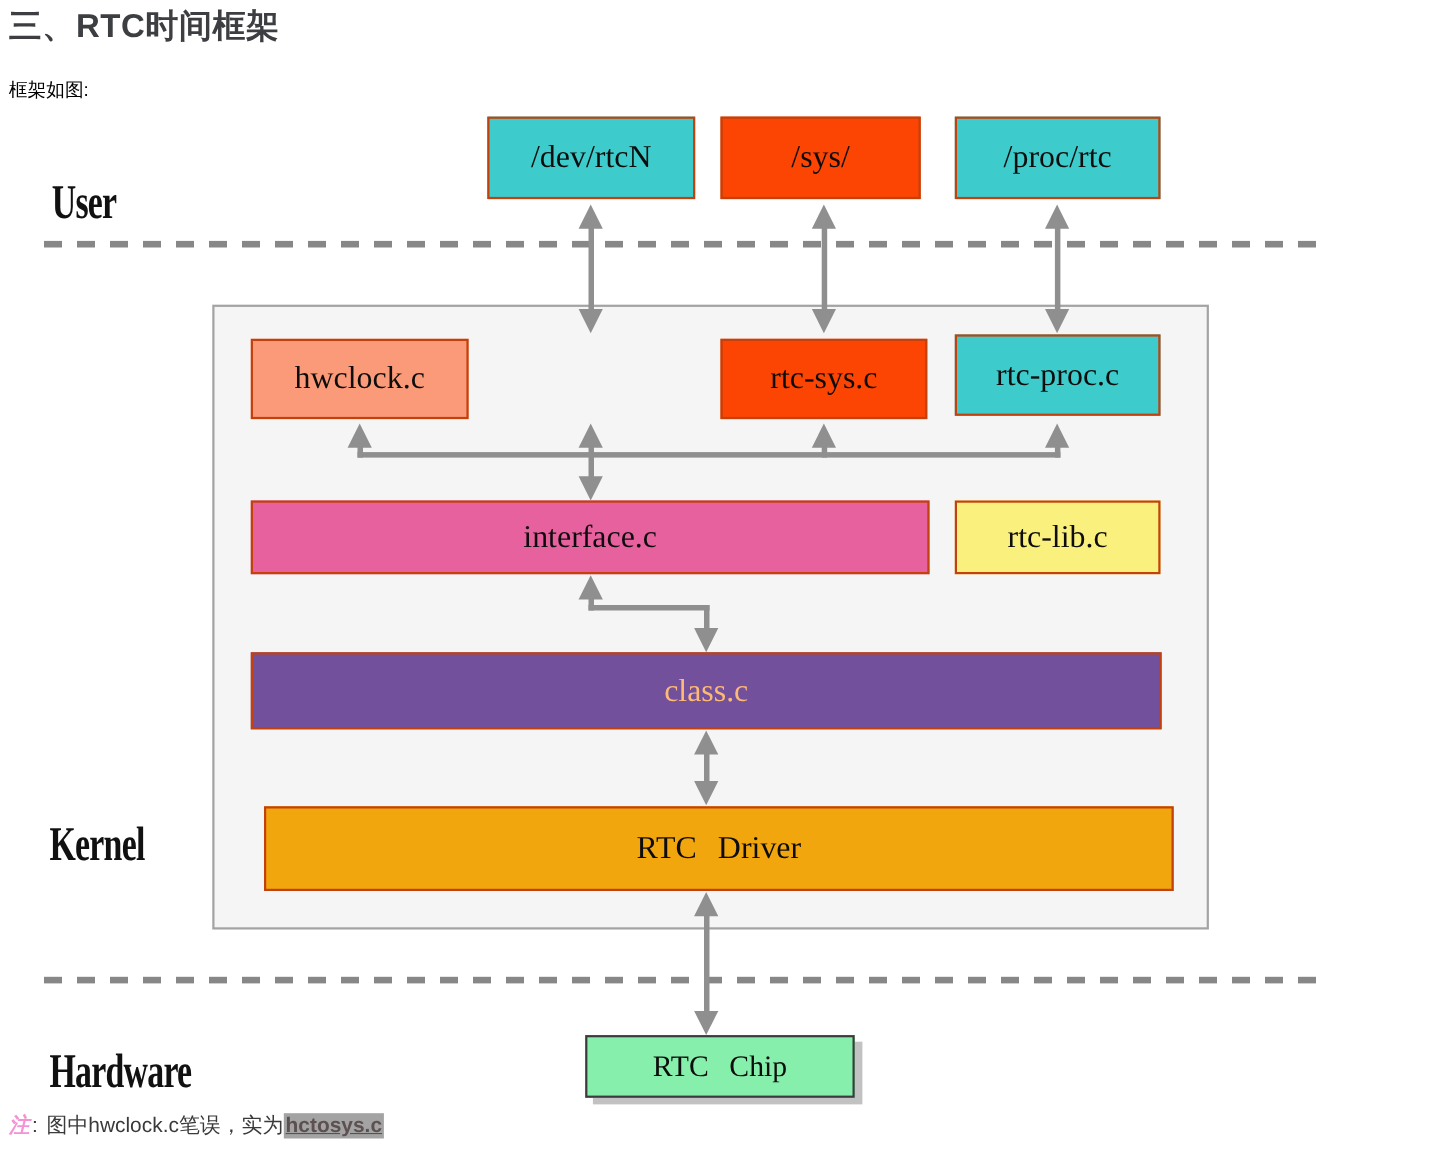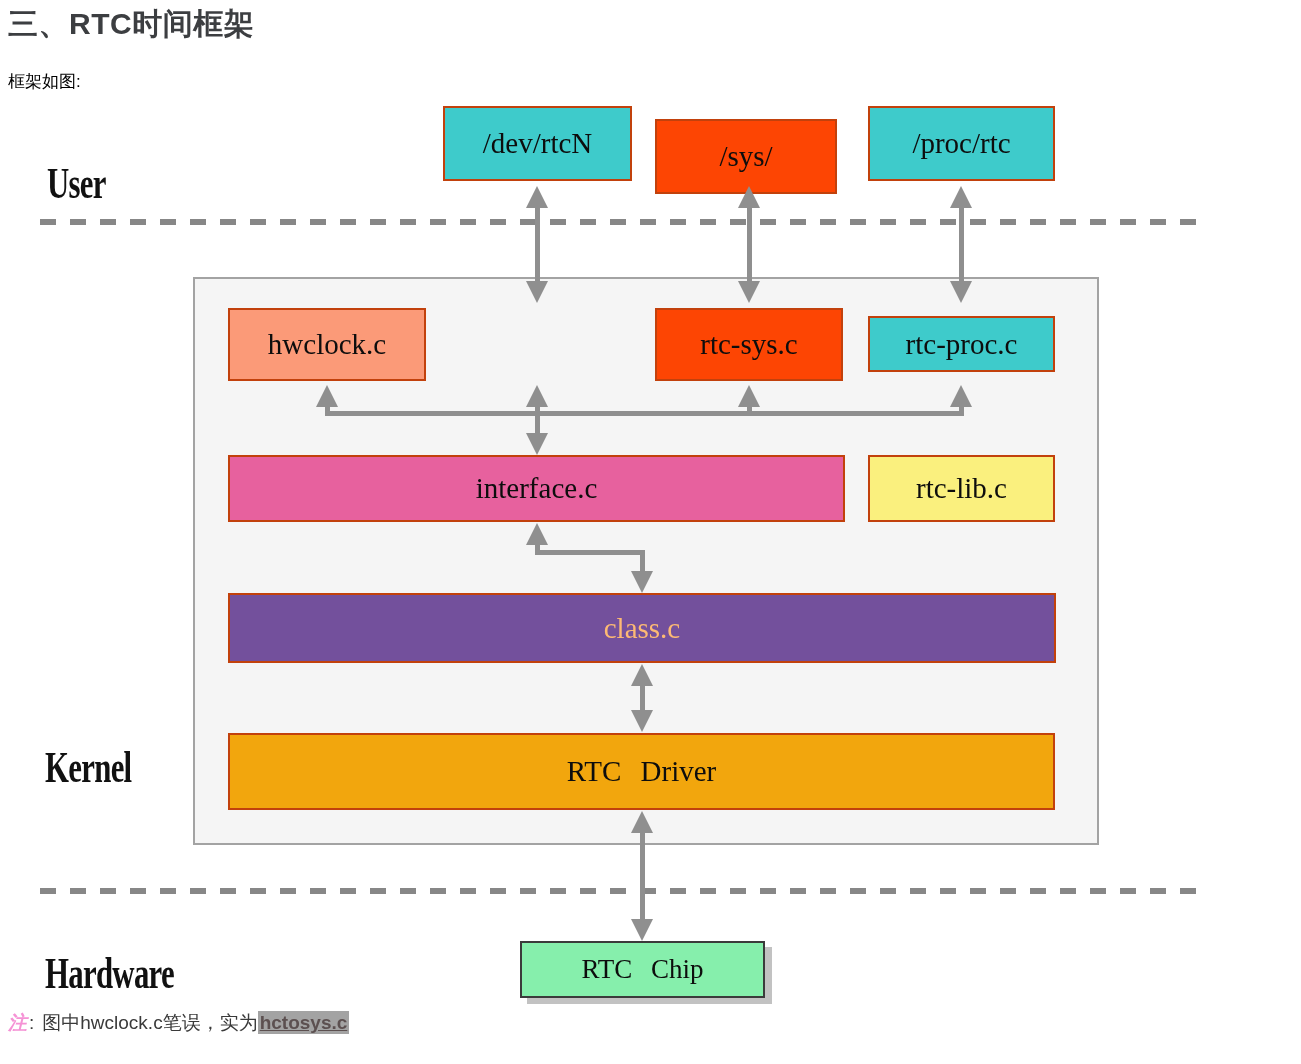--- a/index.html
+++ b/index.html
@@ -48,21 +48,21 @@
     white-space:nowrap;
   }
   .teal{background:#3ecbcb;}
   .orangered{background:#fd4503;}
   .salmon{background:#fb9a78;}
   .pink{background:#e7619e;}
   .yellow{background:#faf07e;}
   .purple{background:#73509c; color:#fdba74;}
   .amber{background:#f2a60d;}
   .darkgreen{background:#86efac; border-color:#3b3b3b; box-shadow:7px 6px 0 #c2c2c2;}
-  .wordspace{word-spacing:12px;}
+  .wordspace{word-spacing:12px;margin-left:12px;}
   
   .vline{position:absolute; width:5px; background:#8f8f8f;}
   .hline{position:absolute; height:5px; background:#8f8f8f;}
   .ah{position:absolute; width:0; height:0; border-left:11px solid transparent; border-right:11px solid transparent;}
   .ah.up{border-bottom:22px solid #8f8f8f;}
   .ah.down{border-top:22px solid #8f8f8f;}
   
   .note{
     position:absolute; left:8px; top:1010px;
     font-size:19px; color:#3a3a3a; white-space:nowrap;
@@ -88,26 +88,26 @@
   <div class="layer-label" style="left:47px; top:158px;">User</div>
   <div class="layer-label" style="left:45px; top:742px;">Kernel</div>
   <div class="layer-label" style="left:45px; top:948px;">Hardware</div>
 
   <div class="dash-line" style="top:219px;"></div>
   <div class="dash-line" style="top:888px;"></div>
 
   <div class="kernel-box"></div>
 
   <div class="node teal" style="left:443px; top:106px; width:189px; height:75px;">/dev/rtcN</div>
-  <div class="node orangered" style="left:655px; top:119px; width:182px; height:75px;">/sys/</div>
+  <div class="node orangered" style="left:655px; top:106px; width:182px; height:75px;">/sys/</div>
   <div class="node teal" style="left:868px; top:106px; width:187px; height:75px;">/proc/rtc</div>
 
   <div class="node salmon" style="left:228px; top:308px; width:198px; height:73px;">hwclock.c</div>
   <div class="node orangered" style="left:655px; top:308px; width:188px; height:73px;">rtc-sys.c</div>
-  <div class="node teal" style="left:868px; top:316px; width:187px; height:56px;">rtc-proc.c</div>
+  <div class="node teal" style="left:868px; top:304px; width:187px; height:74px;">rtc-proc.c</div>
 
   <div class="node pink" style="left:228px; top:455px; width:617px; height:67px;">interface.c</div>
   <div class="node yellow" style="left:868px; top:455px; width:187px; height:67px;">rtc-lib.c</div>
 
   <div class="node purple" style="left:228px; top:593px; width:828px; height:70px;">class.c</div>
 
   <div class="node amber wordspace" style="left:228px; top:733px; width:827px; height:77px;">RTC Driver</div>
 
   <div class="node darkgreen wordspace" style="left:520px; top:941px; width:245px; height:57px; font-size:27px;">RTC Chip</div>
 

